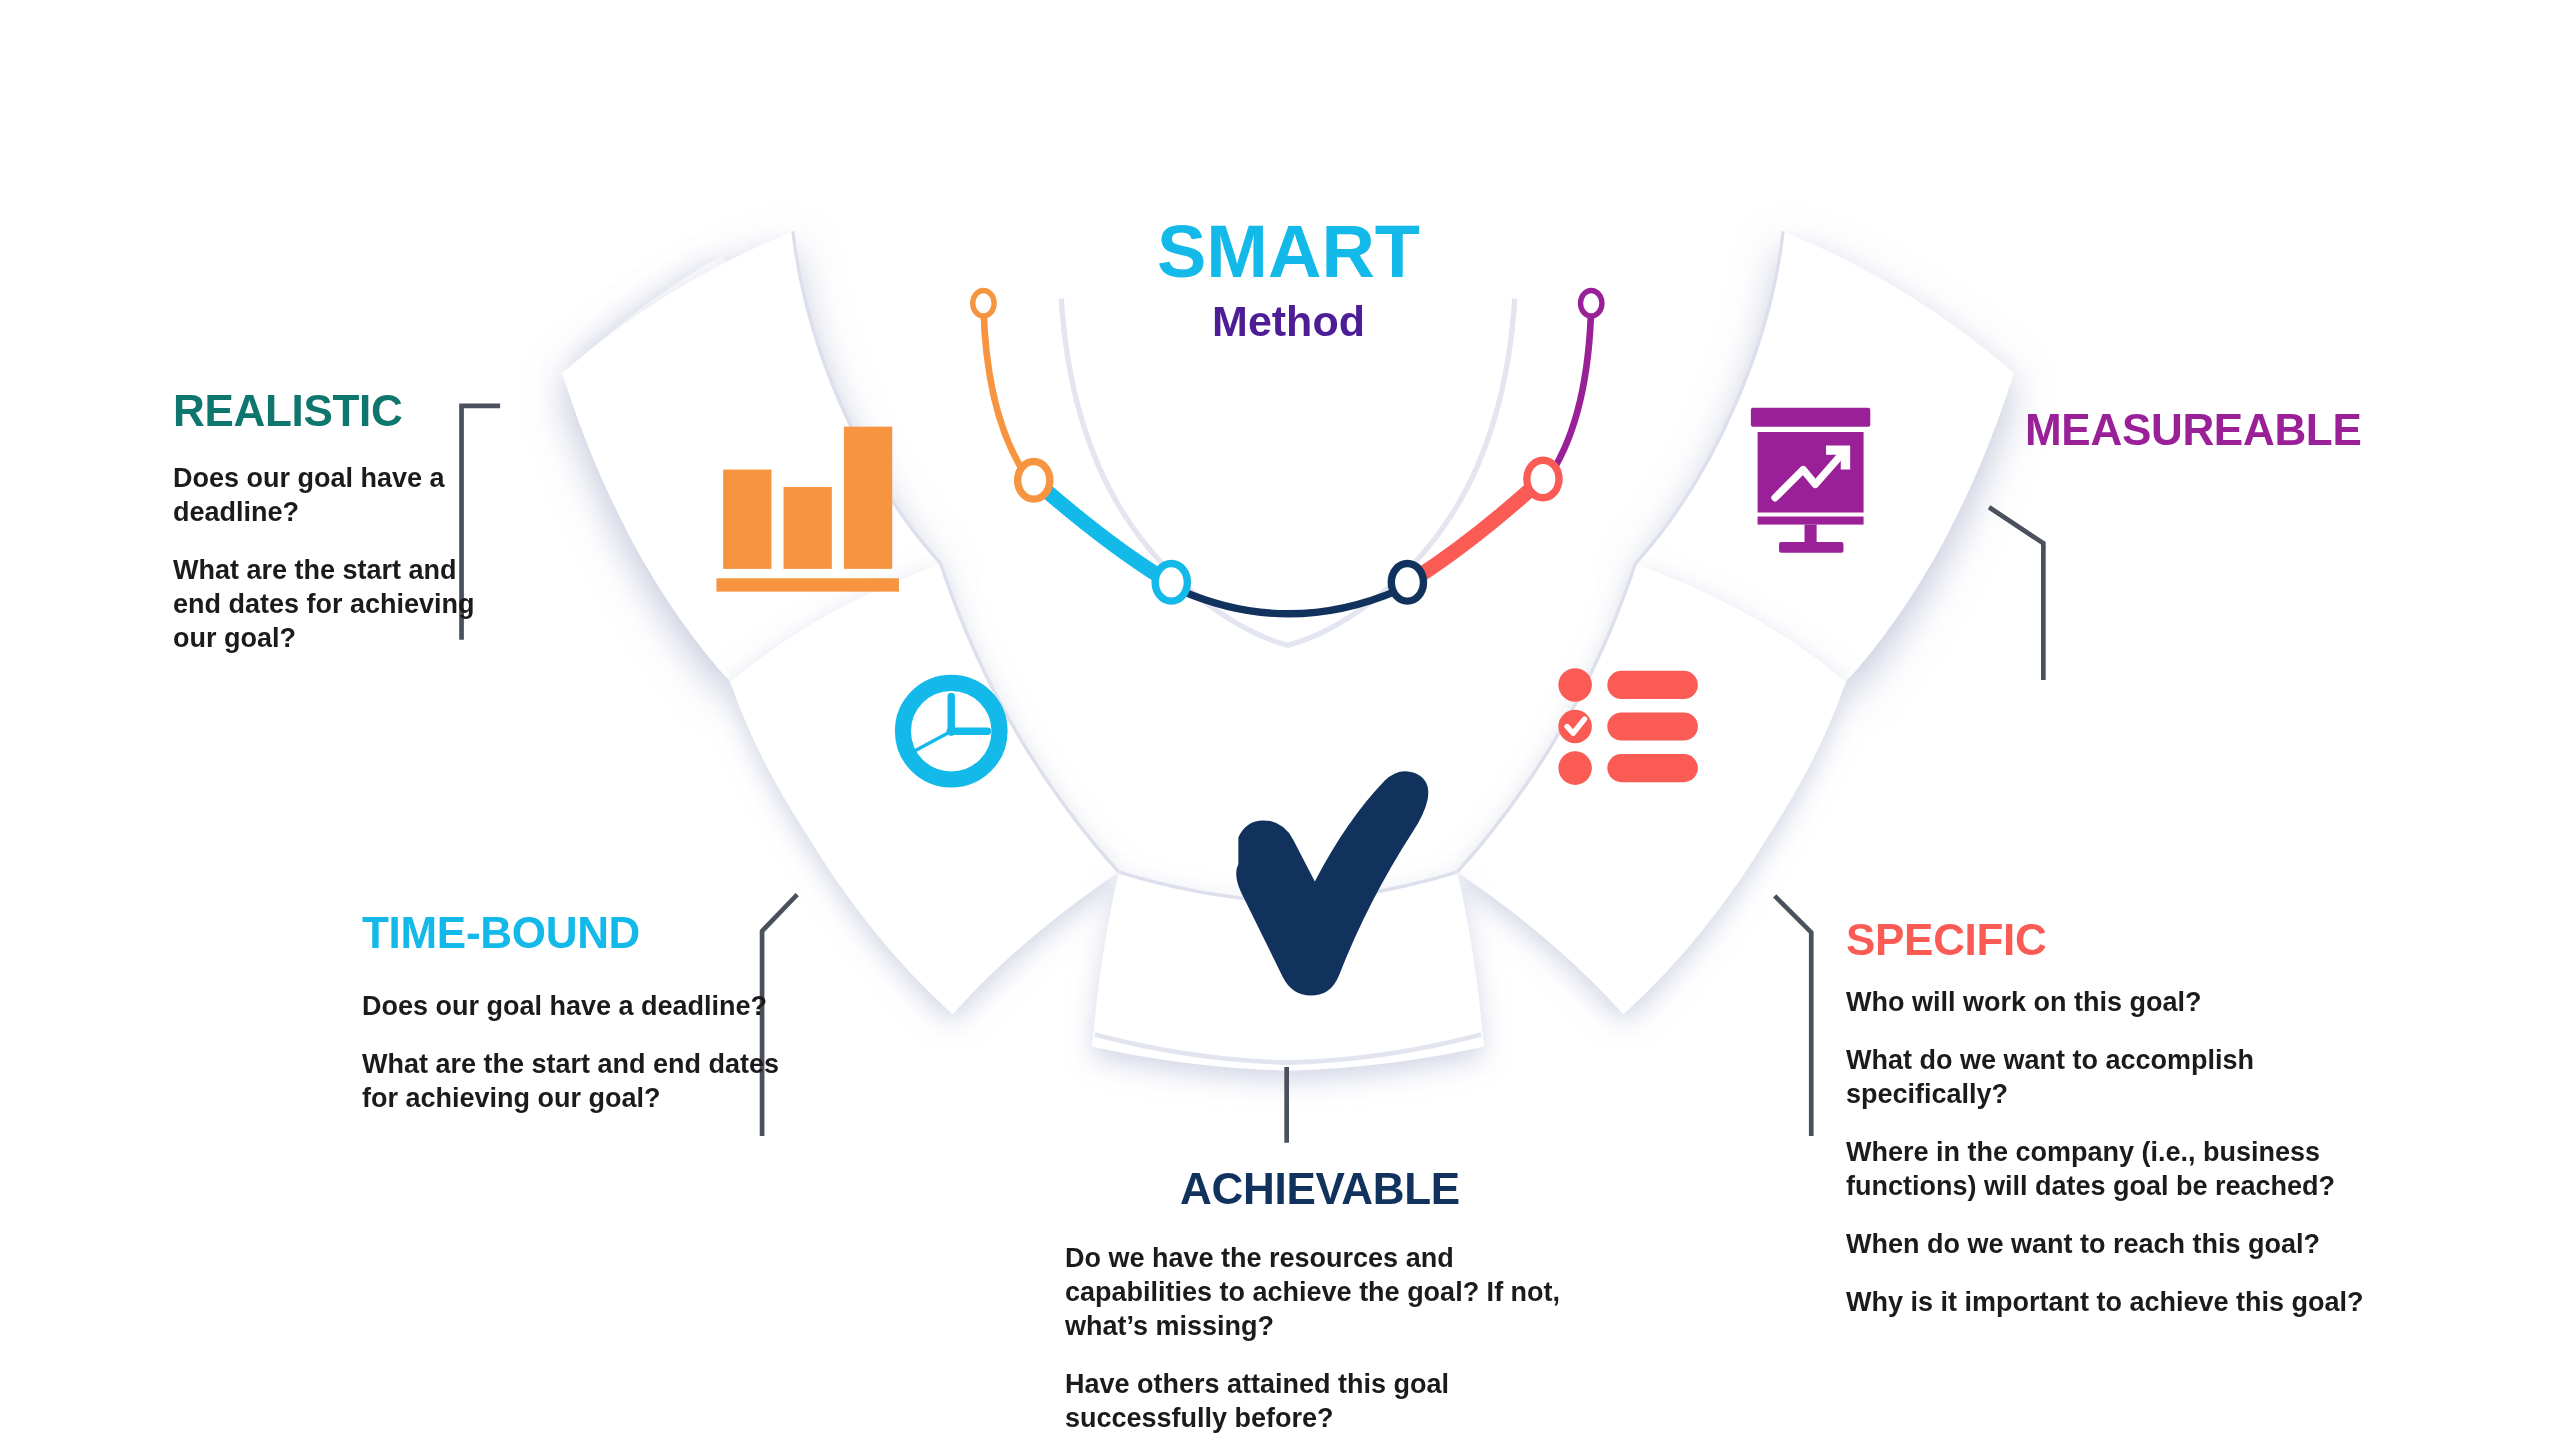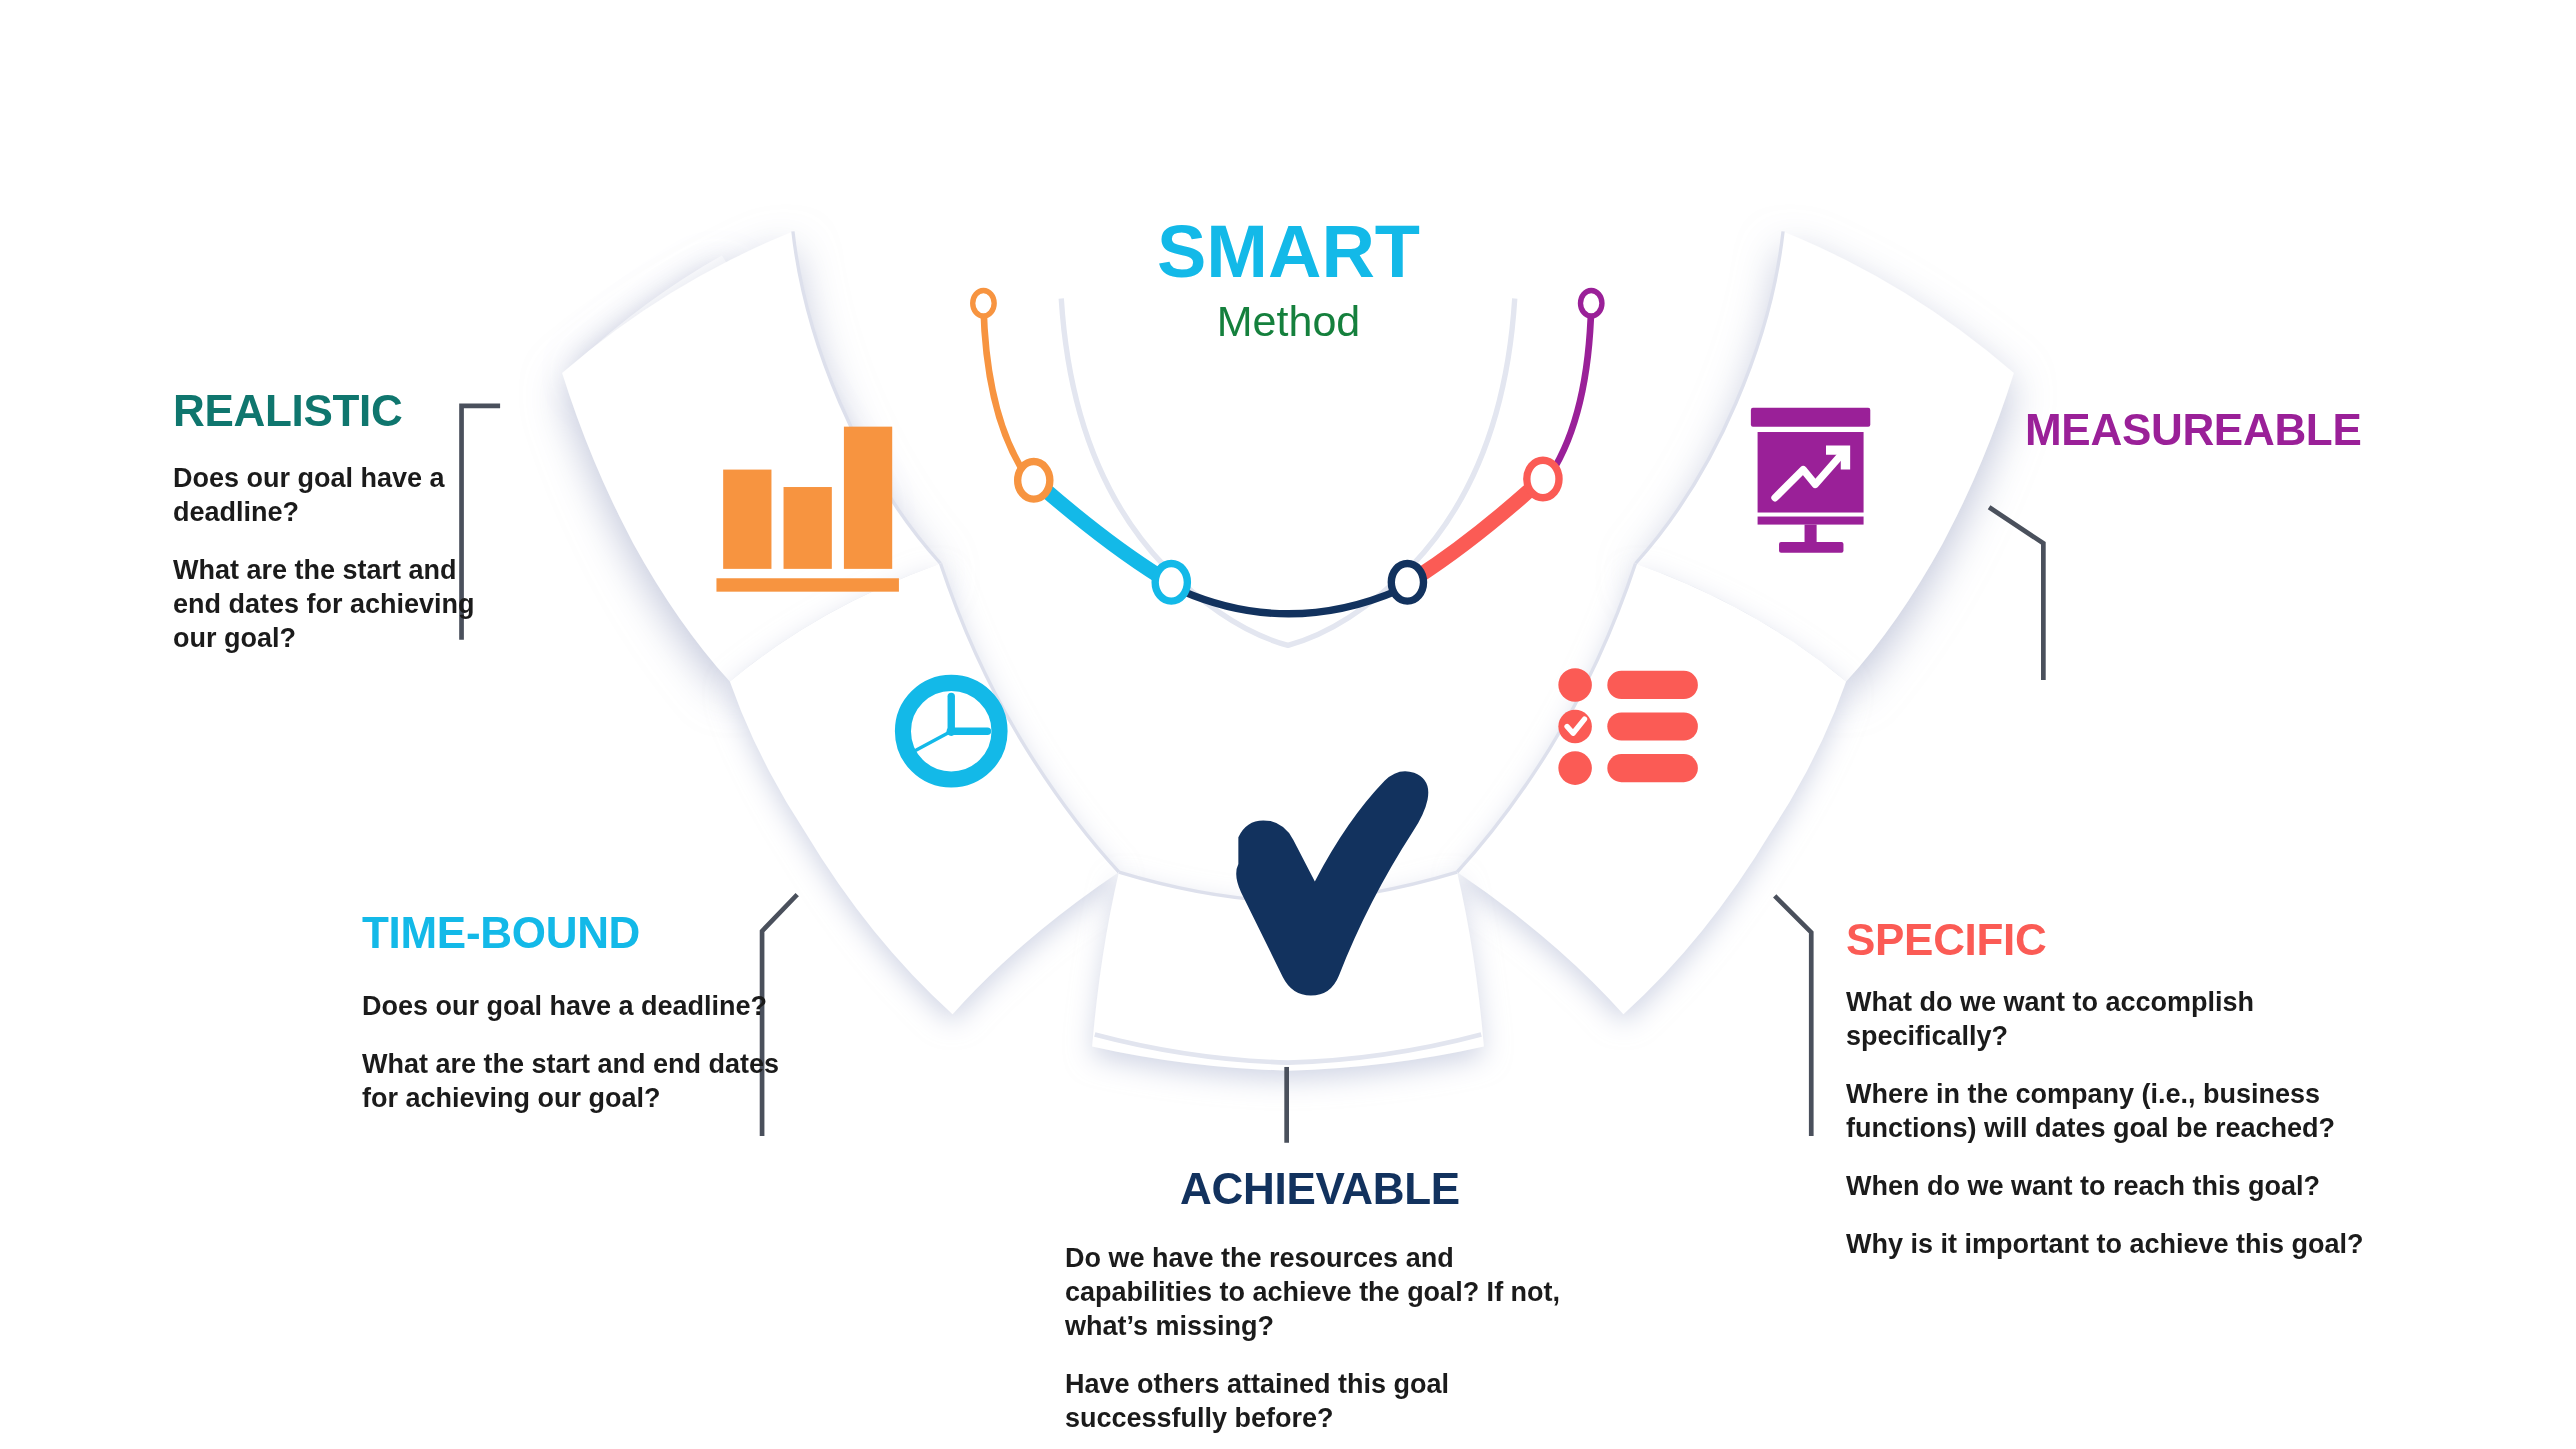--- a/index.html
+++ b/index.html
@@ -59,21 +59,21 @@
 
   
   #center-title{
     position:absolute;left:1020px;top:215px;width:537px;text-align:center;
   }
   #center-title .smart{
     font-size:74px;font-weight:bold;color:#13B9E8;line-height:1;letter-spacing:0px;
     display:block;
   }
   #center-title .method{
-    font-size:43px;font-weight:normal;color:#15803d;line-height:1;margin-top:10.7px;
+    font-size:43px;font-weight:bold;color:#4c1d95;line-height:1;margin-top:10.7px;
     display:block;
   }
 </style>
 </head>
 <body>
 
 <div class="stage">
 
   <svg class="layer" viewBox="0 0 3840 2160">
     <defs>
@@ -284,20 +284,21 @@
     <div class="head">TIME-BOUND</div>
     <div class="body">
       <p>Does our goal have a deadline?</p>
       <p>What are the start and end dates for achieving our goal?</p>
     </div>
   </div>
 
   <div class="block" id="blk-specific">
     <div class="head">SPECIFIC</div>
     <div class="body">
+      <p>Who will work on this goal?</p>
       <p>What do we want to accomplish specifically?</p>
       <p>Where in the company (i.e., business functions) will dates goal be reached?</p>
       <p>When do we want to reach this goal?</p>
       <p>Why is it important to achieve this goal?</p>
     </div>
   </div>
 
   <div class="block" id="blk-achievable">
     <div class="head">ACHIEVABLE</div>
     <div class="body">

